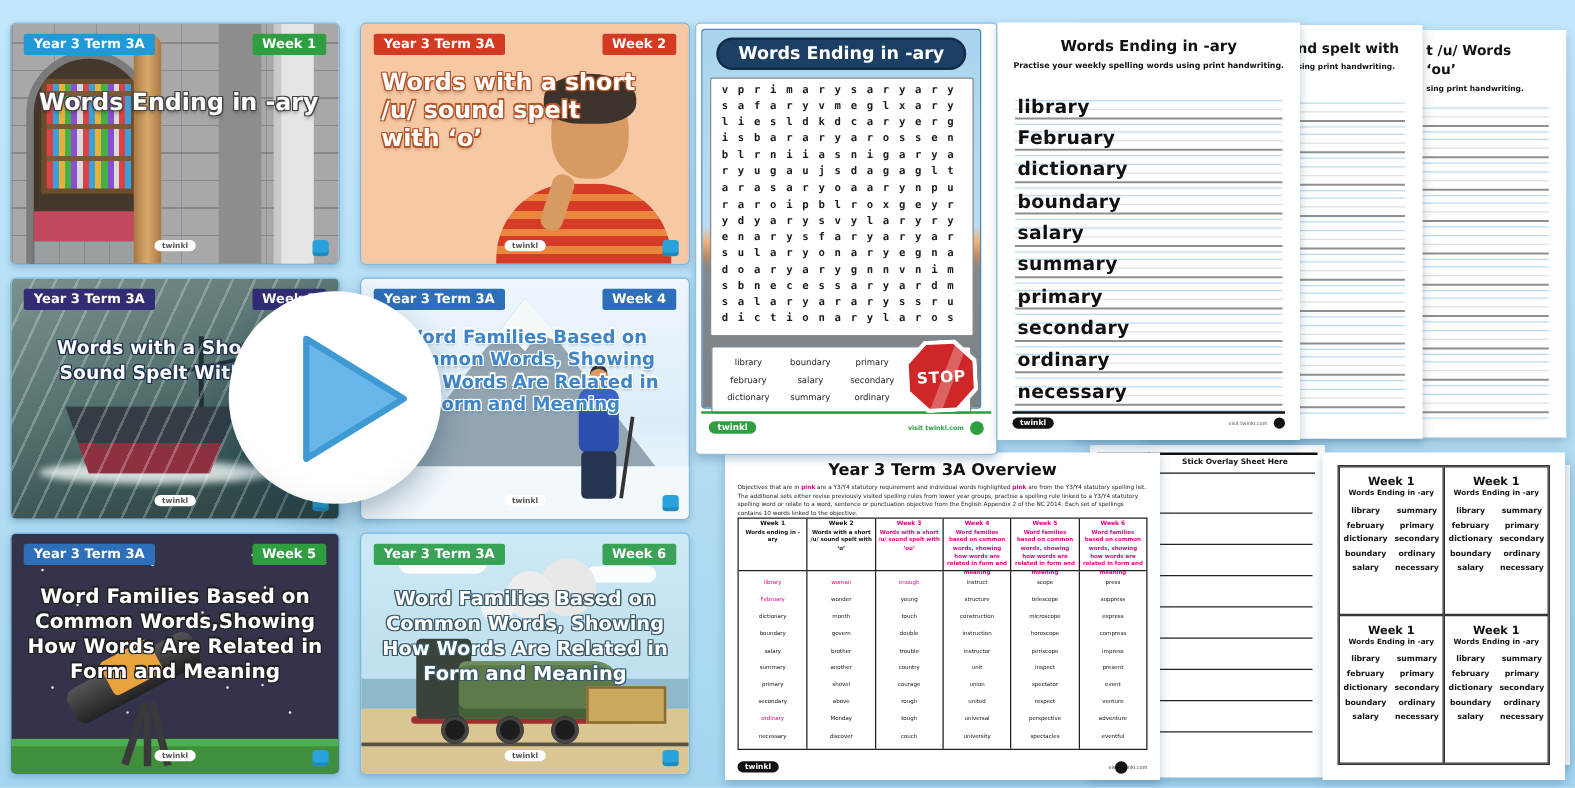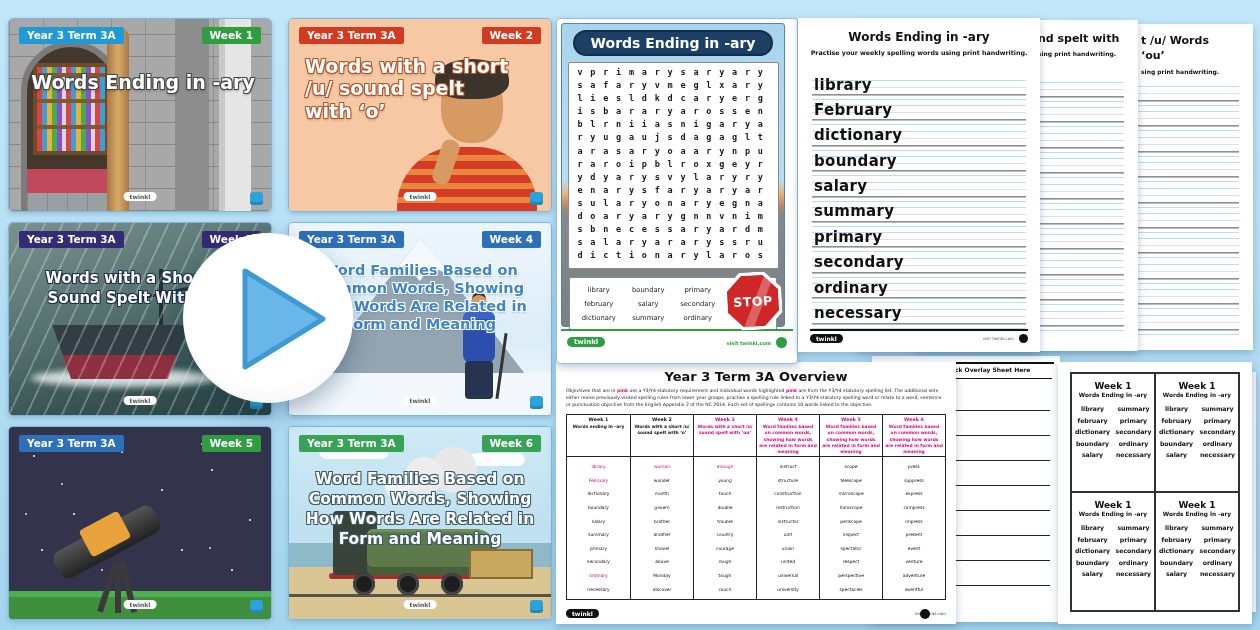--- a/index.html
+++ b/index.html
@@ -181,21 +181,21 @@
   .hw-footer .site{position:absolute;right:14px;top:5px;font-size:4px;color:#555;}
   .hw-footer .dot{position:absolute;right:0;top:3px;width:9px;height:9px;border-radius:50%;background:#111;}
   .hw-partial-title{position:absolute;font-weight:bold;font-size:11px;color:#111;line-height:1.35;}
   .hw-partial-sub{position:absolute;font-weight:bold;font-size:6px;color:#111;}
   #hw2 .hw-partial-title{right:4px;top:12px;width:118px;text-align:left;}
   #hw2 .hw-partial-sub{right:22px;top:30px;}
   #hw3 .hw-partial-title{left:226px;top:10px;width:106px;}
   #hw3 .hw-partial-sub{left:226px;top:44px;}
 
   
-  #ov-page{left:556px;top:362px;width:400px;height:262px;z-index:2;}
+  #ov-page{left:580px;top:362px;width:348px;height:262px;z-index:2;}
   .ov-title{position:absolute;top:7px;left:0;right:0;text-align:center;font-weight:bold;font-size:13px;color:#111;}
   .ov-intro{position:absolute;top:26px;left:10px;right:10px;font-size:4.6px;line-height:1.5;color:#222;}
   .pink{color:#e6007e;font-weight:bold;}
   .ov-table{position:absolute;left:10px;right:10px;top:52px;bottom:24px;display:grid;
     grid-template-columns:repeat(6,1fr);grid-template-rows:42px 1fr;border:1px solid #222;}
   .ov-head{border-bottom:1px solid #222;border-left:1px solid #222;padding:2px 2px;text-align:center;
     font-size:4.4px;font-weight:bold;color:#111;line-height:1.45;}
   .ov-head.first{border-left:none}
   .ov-head .wk{font-size:4.8px;}
   .ov-head.is-pink{color:#e6007e;}
@@ -306,20 +306,21 @@
       <div class="stars"></div>
       <div class="grass"></div>
       <div class="tel-leg1"></div>
         <div class="tel-leg2"></div>
         <div class="tel-leg3"></div>
       <div class="tel-tube"></div>
         <div class="tel-band"></div>
     </div>
     <div class="badge badge-term" style="background: rgb(45, 111, 184);">Year 3 Term 3A</div>
     <div class="badge badge-week" style="background: rgb(47, 158, 65);">Week 5</div>
+    <div class="slide-title" style="color: rgb(255, 255, 255);">Word Families Based on Common Words,Showing How Words Are Related in Form and Meaning</div>
     <div class="mini-logo">twinkl</div>
     <div class="corner-logo"></div>
   </div>
 
   <div class="slide" id="s6">
     <div class="art a6">
       <div class="cl1"></div>
         <div class="cl2"></div>
       <div class="sea"></div>
         <div class="sand"></div>

